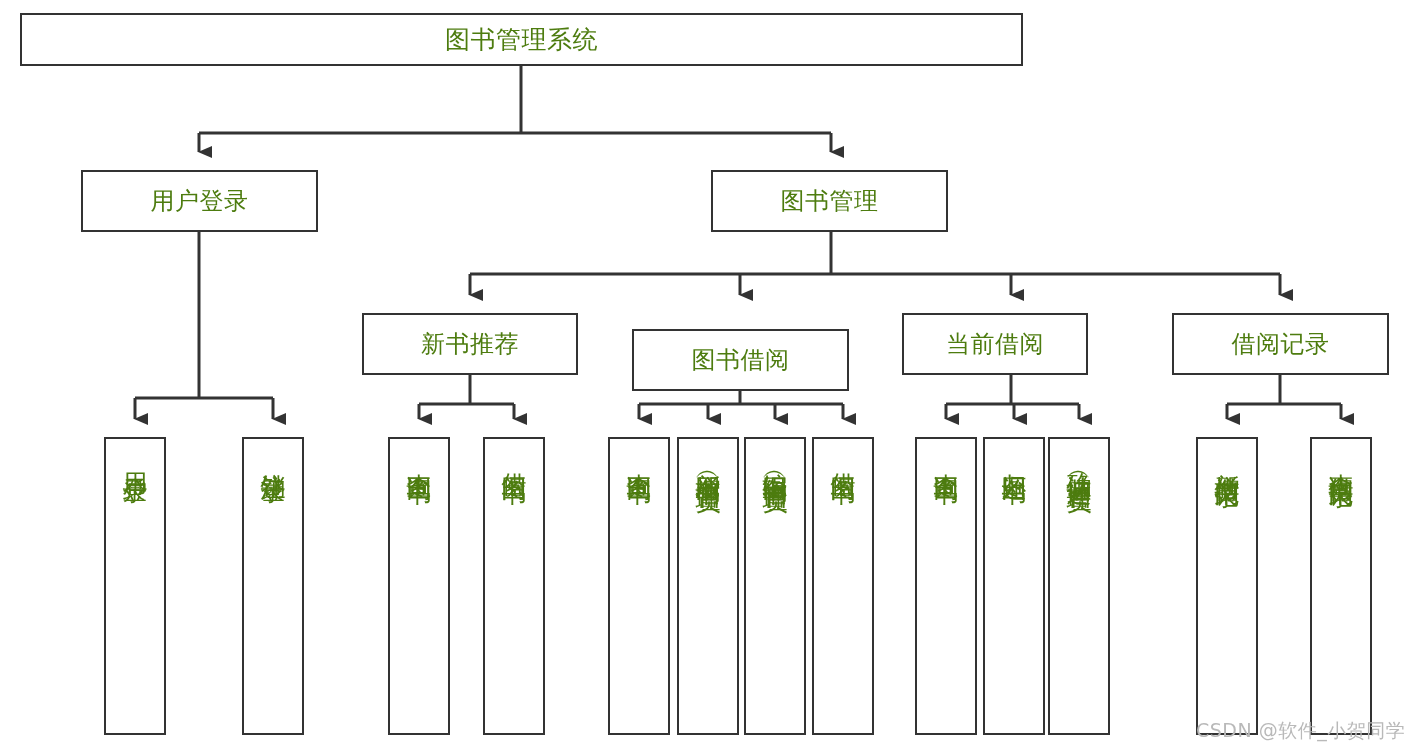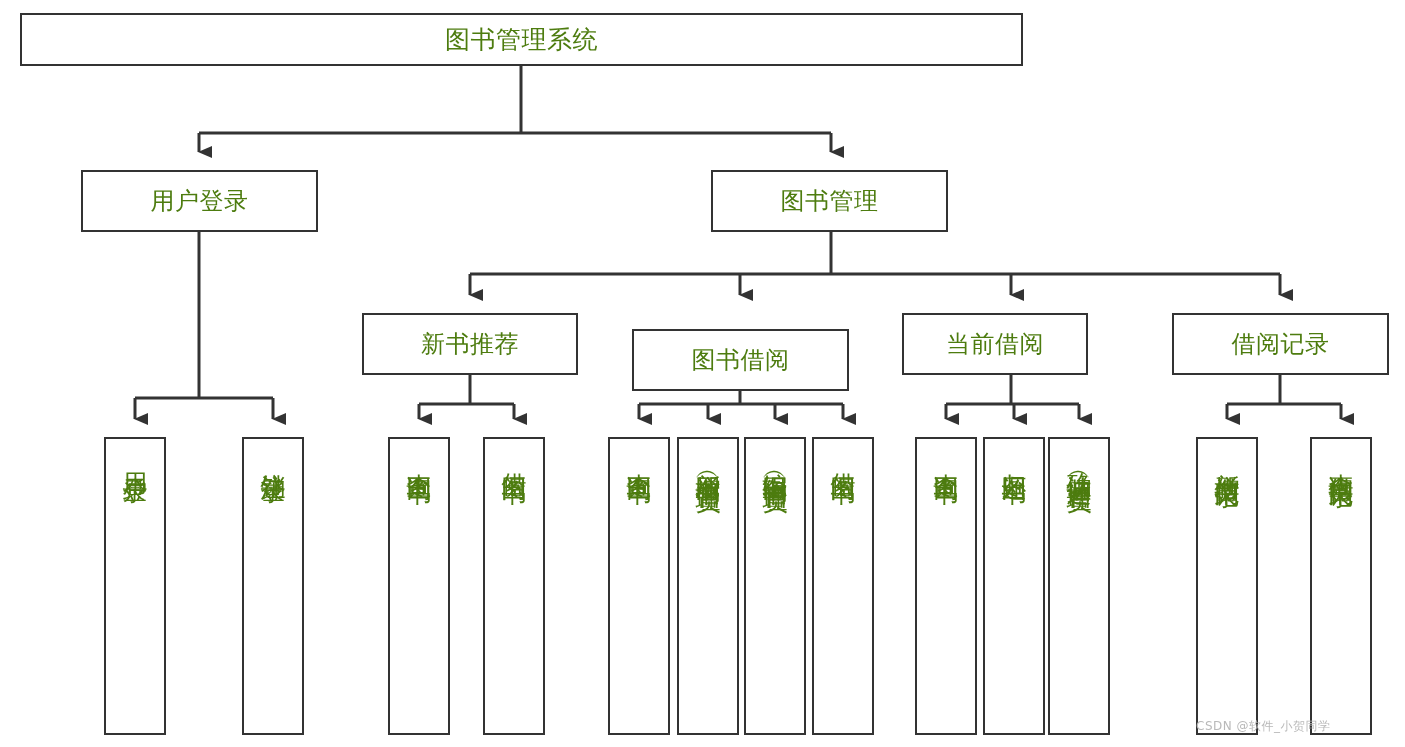--- a/index.html
+++ b/index.html
@@ -59,21 +59,21 @@
   .node.vert .node-label {
     writing-mode: vertical-rl;
     text-orientation: upright;
     font-size: 25px;
     line-height: 1.08;
     letter-spacing: 2.5px;
     white-space: nowrap;
   }
   .watermark {
     position: absolute;
-    font-size: 12px;
+    font-size: 19px;
     color: #b9b9b9;
     white-space: nowrap;
     z-index: 5;
     letter-spacing: 0.5px;
   }
 </style>
 </head>
 <body>
 
 <div id="canvas">

